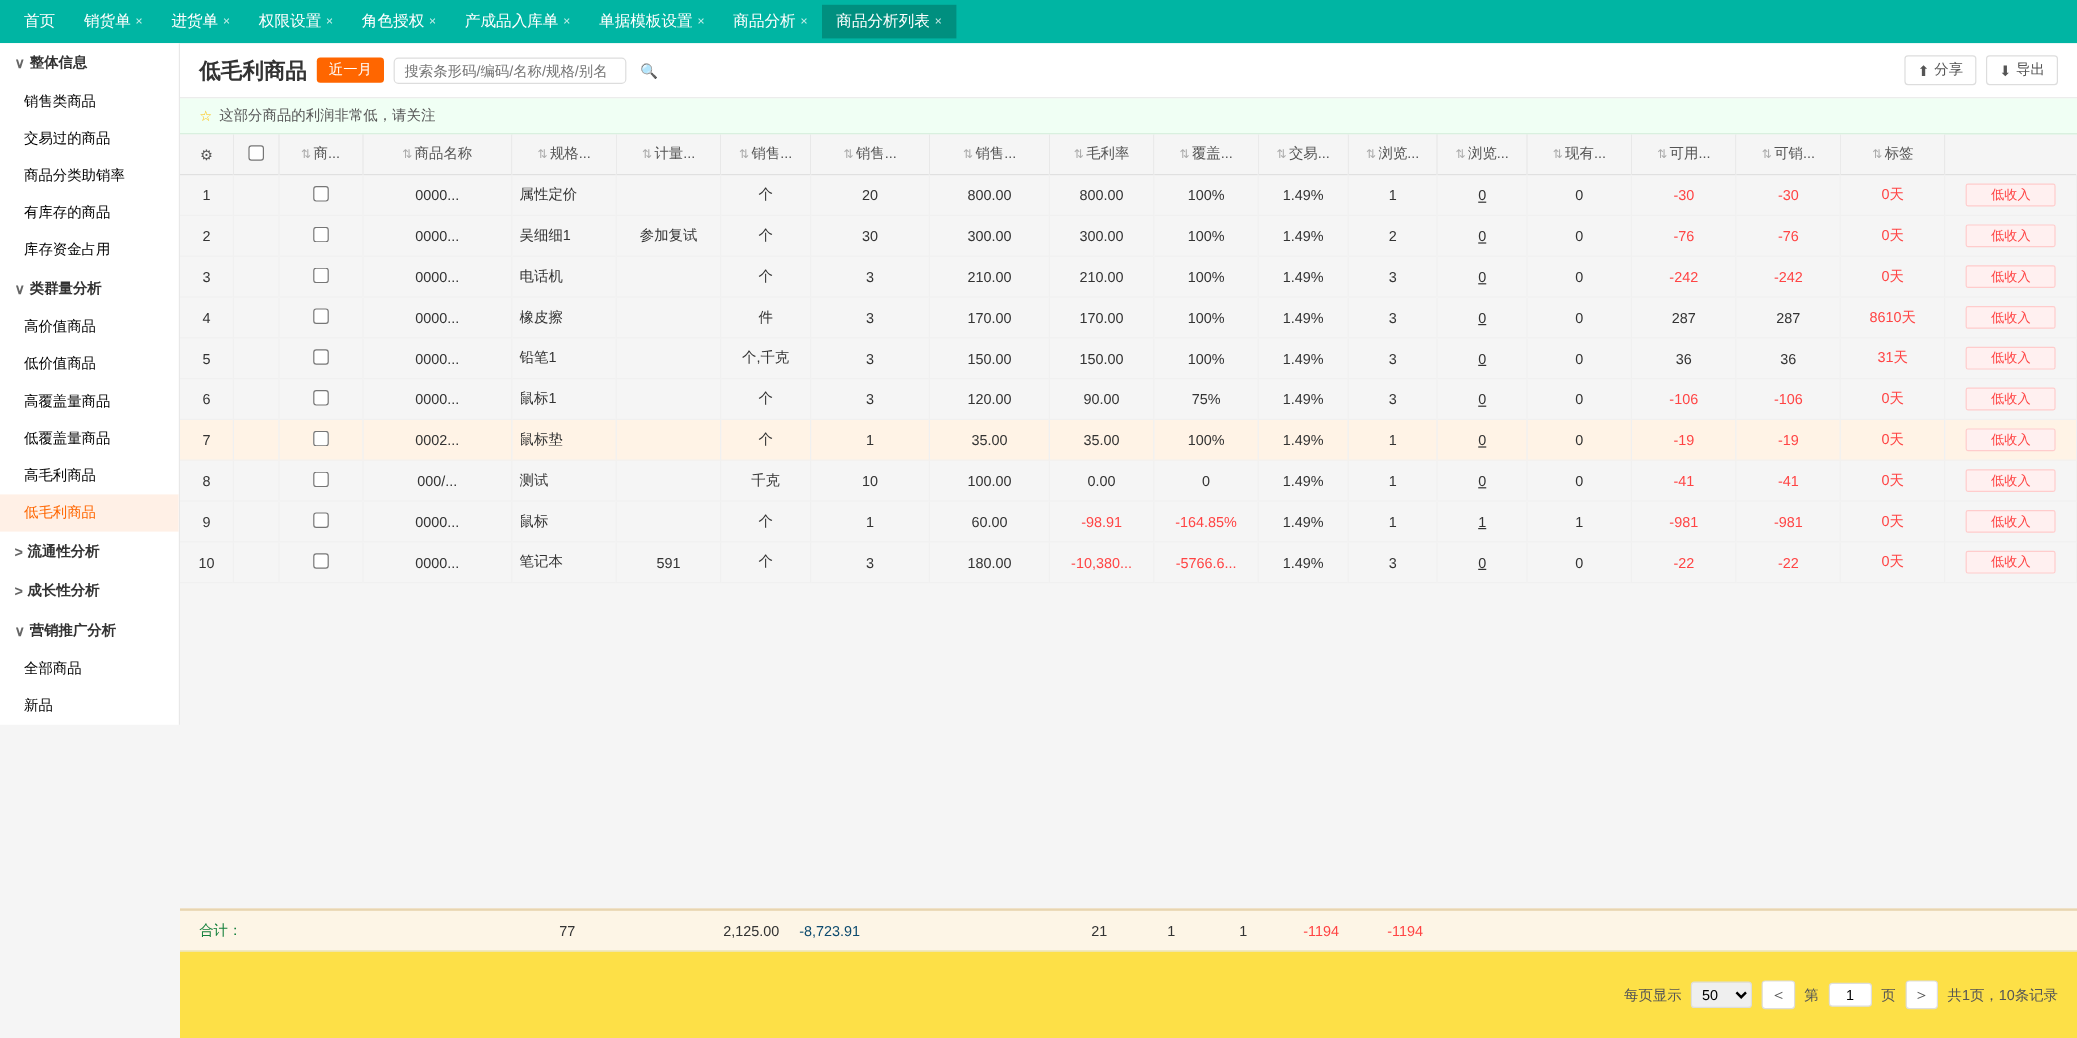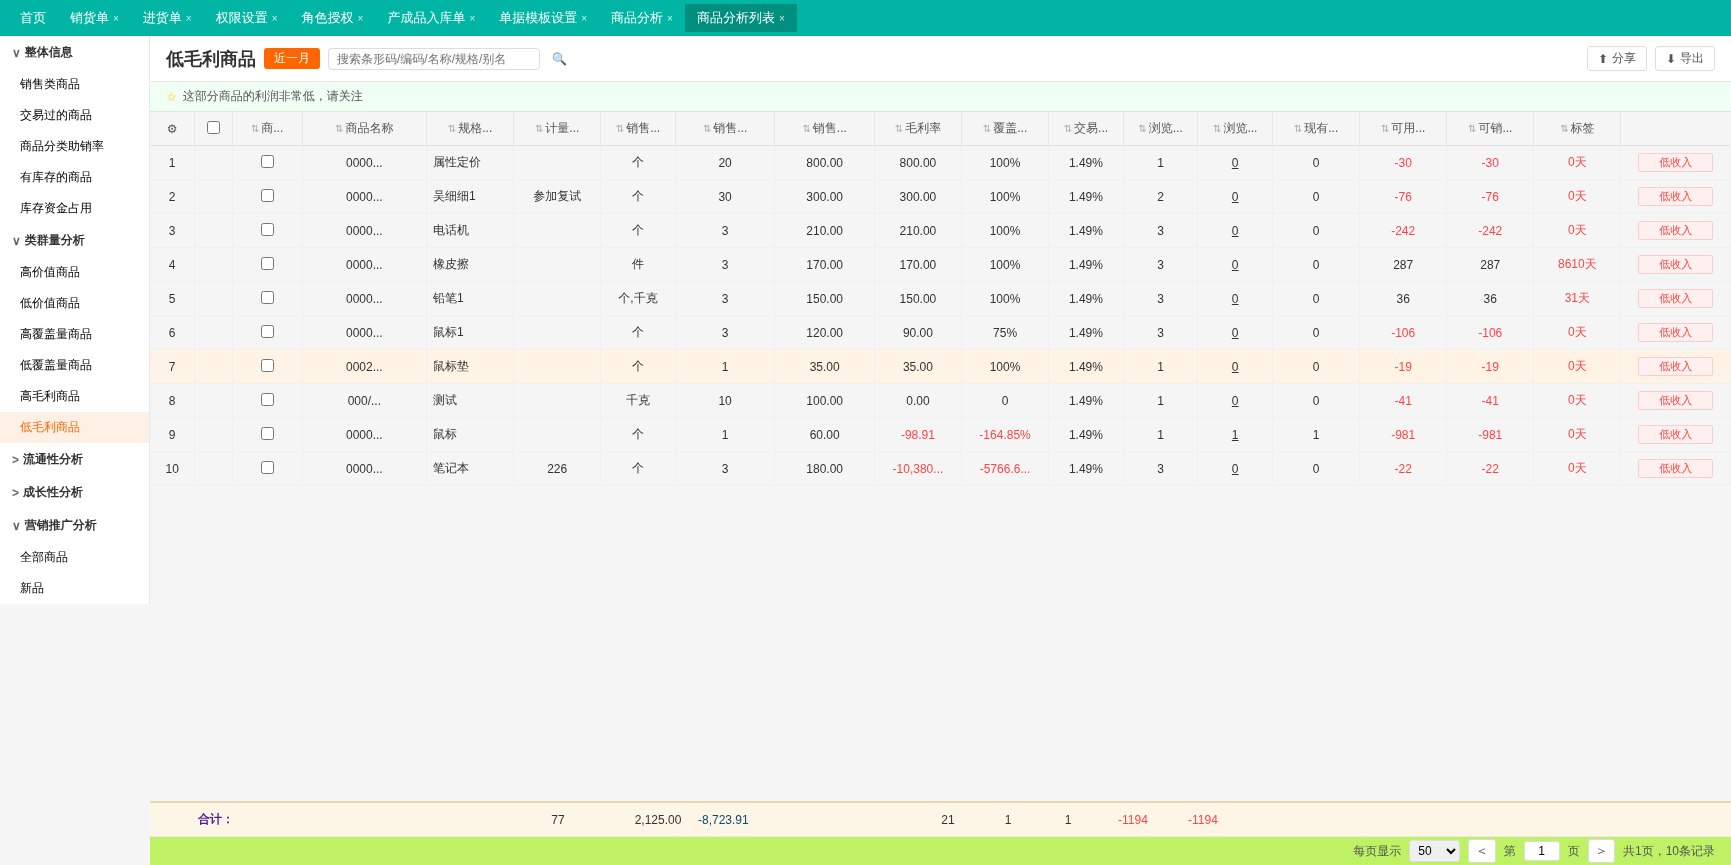--- a/index.html
+++ b/index.html
@@ -87,21 +87,21 @@
       border-radius: 3px;
       padding: 2px 10px;
       font-size: 12px;
       cursor: pointer;
     }
     .search-box {
       border: 1px solid #ddd;
       border-radius: 4px;
       padding: 3px 8px;
       font-size: 12px;
-      width: 212px;
+      width: 194px;
       color: #aaa;
     }
     .search-icon { color: #aaa; margin-left: 4px; cursor: pointer; }
     .header-actions {
       margin-left: auto;
       display: flex;
       gap: 8px;
     }
     .header-btn {
       border: 1px solid #ddd;
@@ -197,31 +197,30 @@
     
     .footer-bar {
       background: #fdf5e6;
       border-top: 2px solid #e8d5b0;
       padding: 8px 16px;
       display: flex;
       align-items: center;
       gap: 0;
     }
     .footer-label {
-      font-weight: bold;
-      color: #4c1d95;
+      font-weight: normal;
+      color: #15803d;
       min-width: 50px;
-      margin-left: 32px;
     }
 
     
     .pagination-bar {
-      background: #bef264;
+      background: #fde047;
       border-top: 1px solid #e8e8e8;
-      padding: 2px 16px;
+      padding: 24px 16px;
       display: flex;
       align-items: center;
       justify-content: flex-end;
       gap: 8px;
       font-size: 12px;
       color: #555;
     }
     .pagination-bar select {
       border: 1px solid #ddd;
       border-radius: 3px;
@@ -628,21 +627,21 @@
     <td class="text-red">-981</td>
     <td class="text-red">0天</td>
     <td><span class="tag-badge tag-low-income">低收入</span></td>
   </tr>
             <tr>
     <td>10</td>
     <td></td>
     <td class="checkbox-col"><input type="checkbox" style=""></td>
     <td>0000...</td>
     <td class="text-left">笔记本</td>
-    <td>226</td>
+    <td>591</td>
     <td>个</td>
     <td>3</td>
     <td>180.00</td>
     <td class="text-red">-10,380...</td>
     <td class="text-red">-5766.6...</td>
     <td>1.49%</td>
     <td>3</td>
     <td><span class="link-underline">0</span></td>
     <td>0</td>
     <td class="text-red">-22</td>
@@ -651,21 +650,21 @@
     <td><span class="tag-badge tag-low-income">低收入</span></td>
   </tr>
           </tbody>
       </table>
     </div>
 
     <div class="footer-bar" id="footer-bar">
   <span class="footer-label">合计：</span>
   <div style="flex:1; display:flex; gap:0;">
     <div style="min-width:250px;"></div>
-    <div style="min-width:120px; text-align:center;">77</div>
+    <div style="min-width:120px; text-align:left;">77</div>
     <div style="min-width:80px; text-align:center;">2,125.00</div>
     <div style="min-width:80px; color:#0c4a6e;">-8,723.91</div>
     <div style="min-width:70px;"></div>
     <div style="min-width:70px;"></div>
     <div style="min-width:60px; text-align:center;">21</div>
     <div style="min-width:60px; text-align:center;">1</div>
     <div style="min-width:60px; text-align:center;">1</div>
     <div style="min-width:70px; text-align:center; color:#ff4444;">-1194</div>
     <div style="min-width:70px; text-align:center; color:#ff4444;">-1194</div>
   </div>

